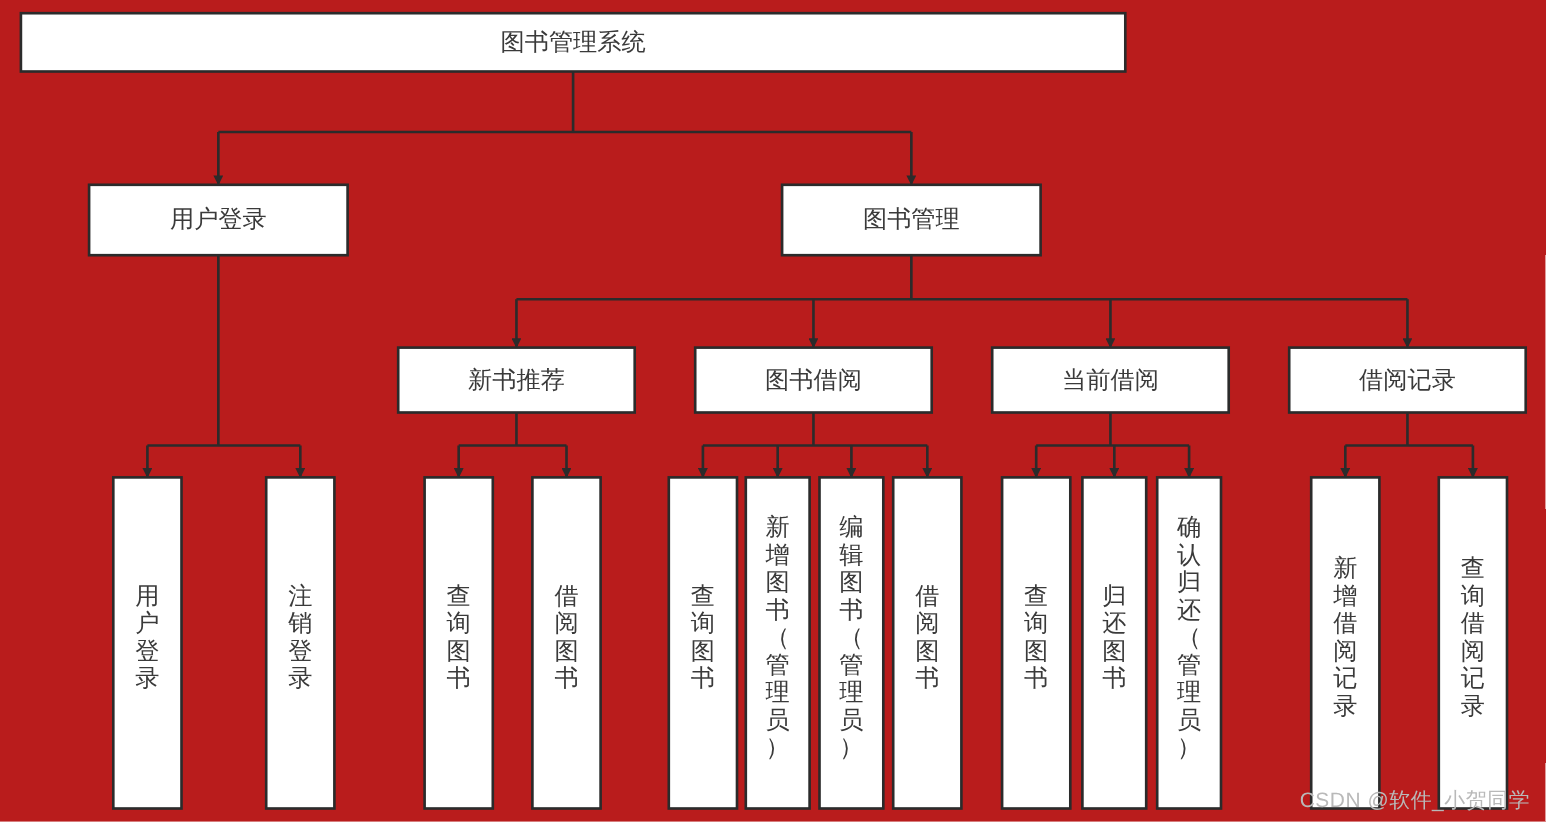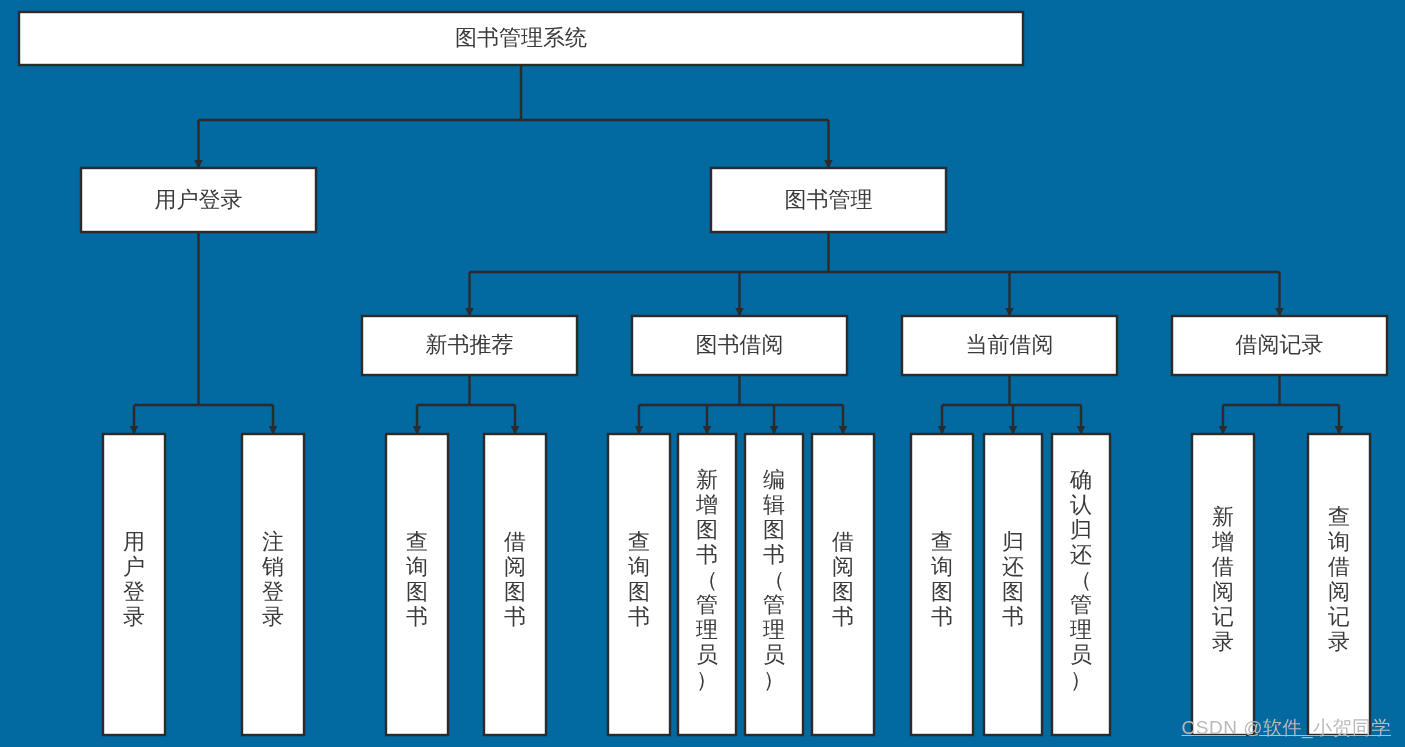--- a/index.html
+++ b/index.html
@@ -4,21 +4,21 @@
 <style>
   html, body {
     margin: 0;
     padding: 0;
     background: #ffffff;
   }
   #diagram-root {
     position: relative;
     width: 1405px;
     height: 747px;
-    background: #0369a1;
+    background: #b91c1c;
     font-family: "Liberation Sans", "DejaVu Sans", sans-serif;
     overflow: hidden;
   }
   svg#flow-svg {
     position: absolute;
     top: 0;
     left: 0;
     width: 1405px;
     height: 747px;
   }
@@ -50,21 +50,20 @@
   .watermark {
     position: absolute;
     right: 14px;
     bottom: 6px;
     font-family: "Liberation Sans", "DejaVu Sans", sans-serif;
     font-size: 19px;
     color: #b9b9b9;
     letter-spacing: 0.5px;
     user-select: none;
     pointer-events: none;
-    text-decoration: underline;
   }
 </style>
 </head>
 <body>
 
 <div id="diagram-root">
 
   <svg id="flow-svg" viewBox="0 0 1405 747">
     <defs>
       <marker id="arrow-head" viewBox="0 0 12 12" refX="10" refY="6" markerWidth="9" markerHeight="9" orient="auto-start-reverse" markerUnits="userSpaceOnUse">

